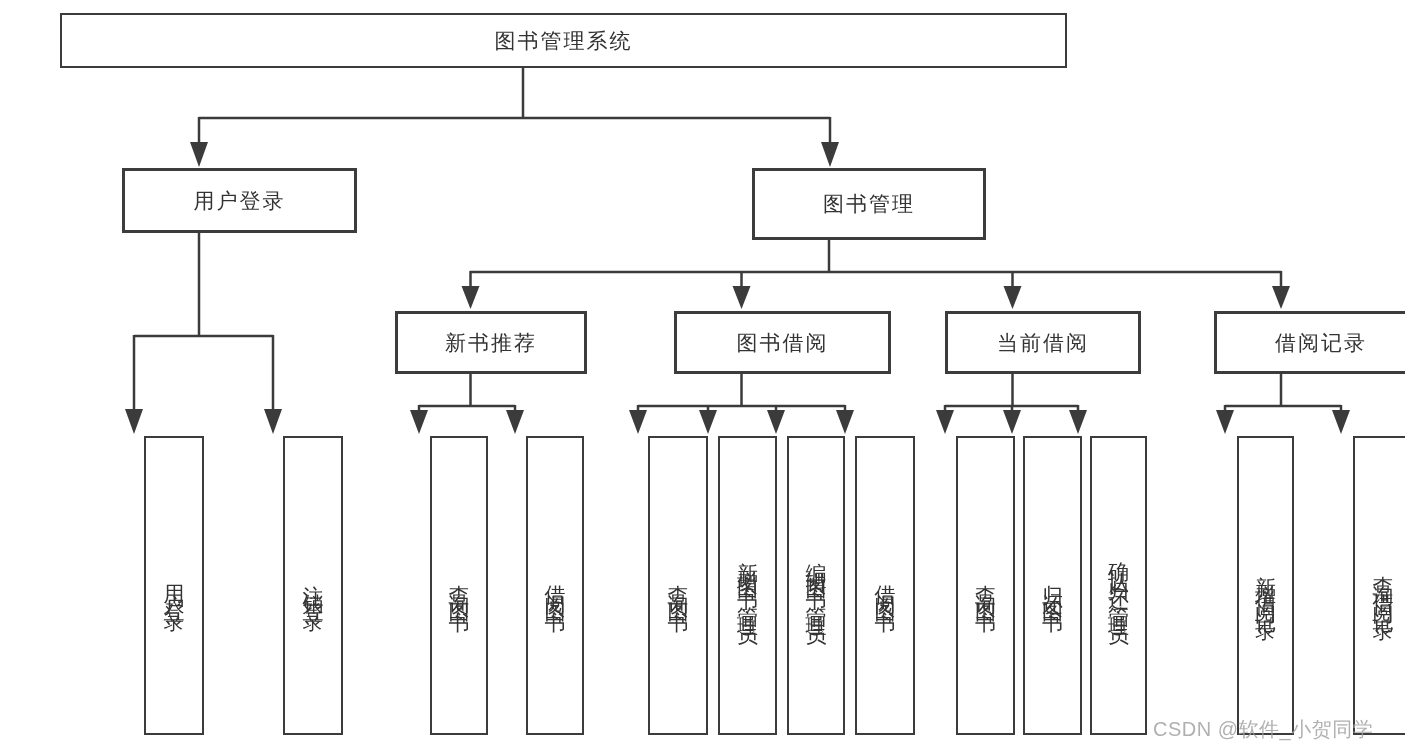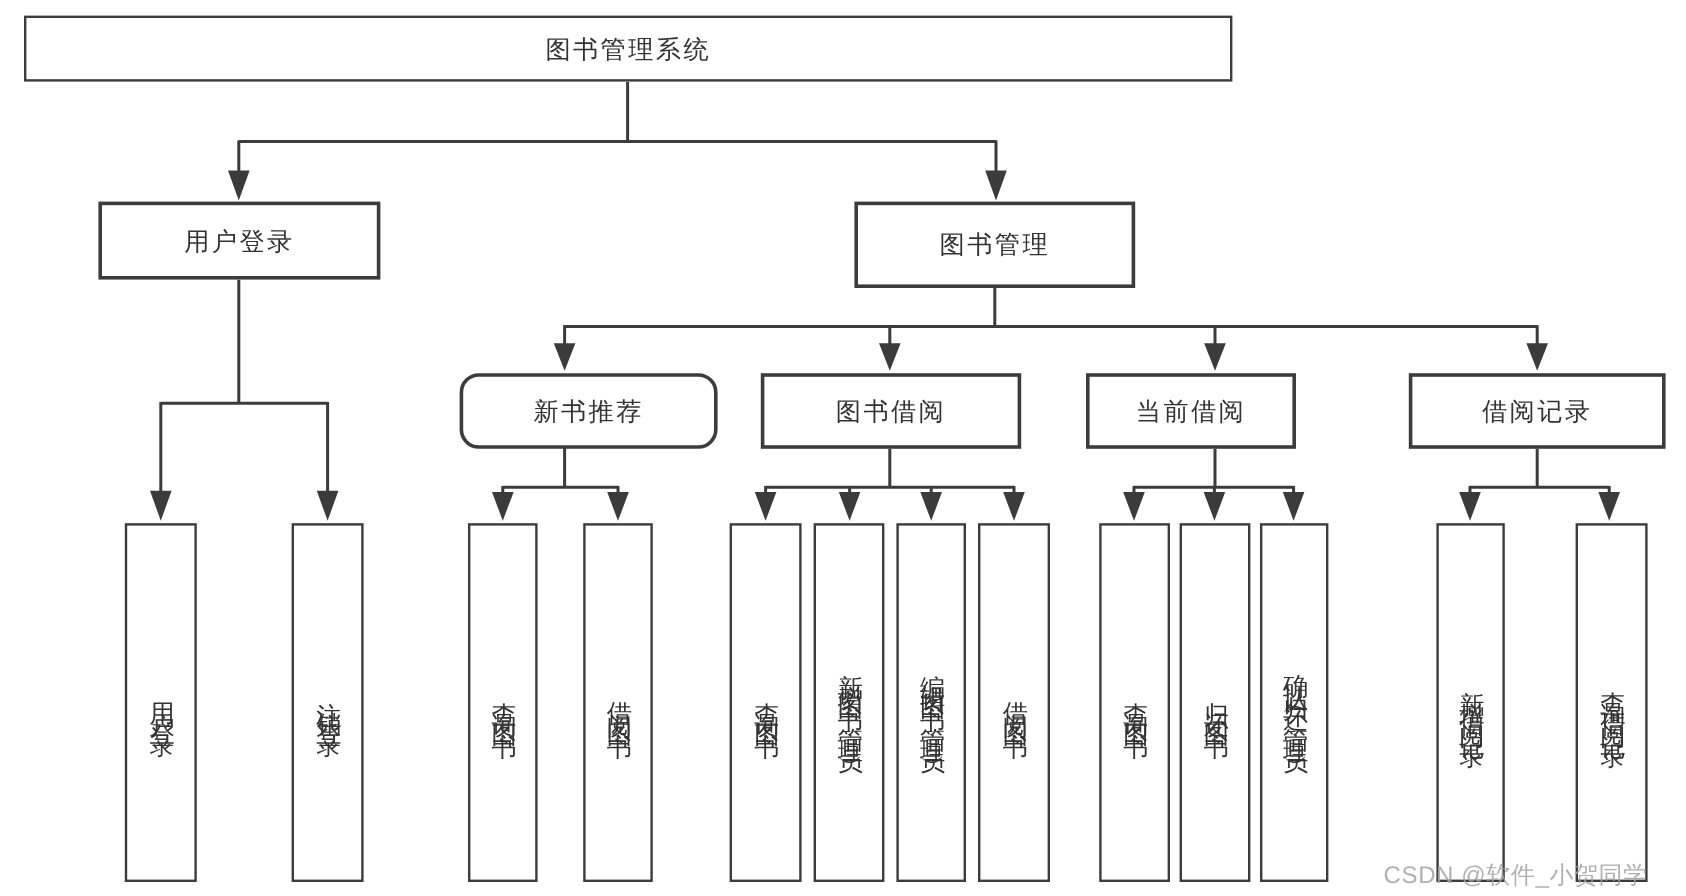--- a/index.html
+++ b/index.html
@@ -7,39 +7,40 @@
     position:relative; width:1405px; height:747px;
     background:#ffffff; overflow:hidden;
     font-family:"Liberation Sans", sans-serif;
     color:#333333;
   }
   .connector-layer { position:absolute; left:0; top:0; width:1405px; height:747px; }
   .node {
     position:absolute; box-sizing:border-box; background:#ffffff;
     display:flex; align-items:center; justify-content:center;
     color:#333333;
+    margin-left:40px;
   }
   .hbox { border:3px solid #3c3c3c; font-size:21px; letter-spacing:2px; }
   .root { border-width:2px; }
   .vbox { border:2px solid #3c3c3c; top:436px; height:299px; }
   .vbox span {
     writing-mode:vertical-rl; text-orientation:mixed;
     font-size:21px; letter-spacing:9px; line-height:1.15;
     white-space:nowrap;
   }
   
   .n-root  { left:20px;  top:13px;  width:1007px; height:55px; }
   
   .n-ul    { left:82px;  top:168px; width:235px; height:65px; }
   .n-bm    { left:712px; top:168px; width:234px; height:72px; }
   
   .l3      { top:311px; height:63px; }
-  .n-nb    { left:383px;  width:215px;border-radius:16px; }
+  .n-nb    { left:355px;  width:192px; }
   .n-bb    { left:634px;  width:217px;font-family:Liberation Serif, serif; }
-  .n-cb    { left:905px;  width:175px; }
+  .n-cb    { left:905px;  width:196px; }
   .n-br    { left:1174px; width:214px; }
   
   .n-ul0 { left:104px;  width:60px; }
   .n-ul1 { left:243px;  width:60px; }
   .n-nb0 { left:390px;  width:58px; }
   .n-nb1 { left:486px;  width:58px; }
   .n-bb0 { left:608px;  width:60px; }
   .n-bb1 { left:678px;  width:59px; }
   .n-bb2 { left:747px;  width:58px; }
   .n-bb3 { left:815px;  width:60px; }

